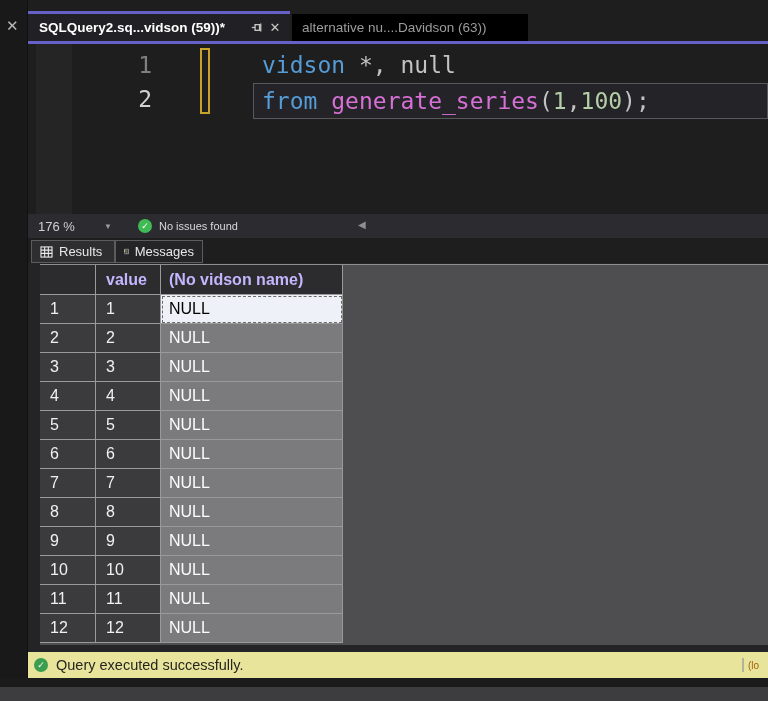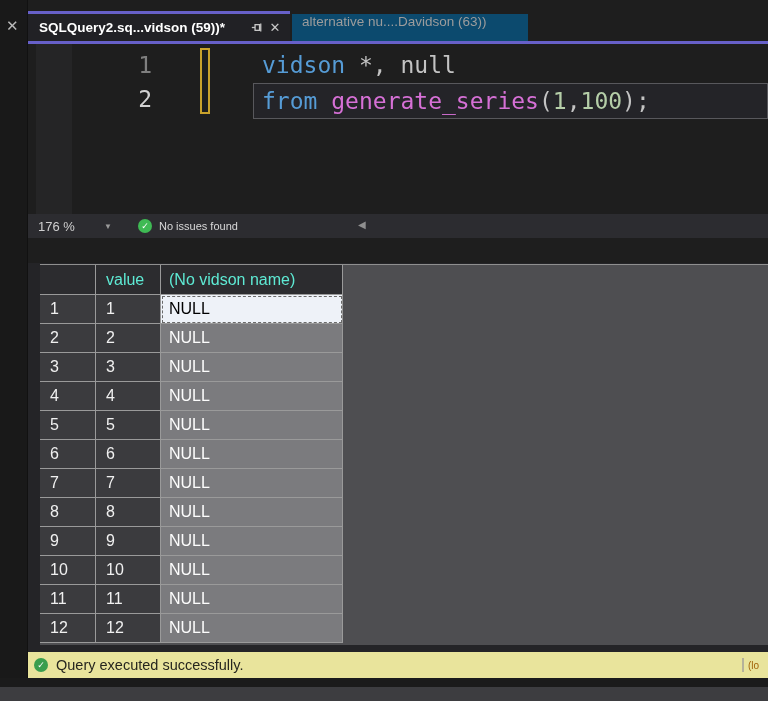--- a/index.html
+++ b/index.html
@@ -14,21 +14,21 @@
   
   .doc-tab-active {
     position:absolute; left:28px; top:11px; width:262px; height:30px;
     background:#212125; border-top:3px solid #6760c9;
     display:flex; align-items:center; padding:0 6px 0 11px;
   }
   .doc-tab-active .title { color:#ffffff; font-weight:bold; font-size:13.5px; white-space:nowrap; flex:1; }
   .tab-ico { color:#c7c7c7; display:flex; align-items:center; justify-content:center; width:18px; height:18px; }
   .doc-tab-inactive {
     position:absolute; left:292px; top:14px; width:236px; height:27px;
-    background:#0c4a6e; display:flex; padding:0 10px;
+    background:#000000; display:flex; align-items:center; padding:0 10px;
   }
   .doc-tab-inactive .title { color:#9c9c9c; font-size:13.5px; white-space:nowrap; }
   .purple-line { position:absolute; left:28px; top:41px; width:740px; height:3px; background:#6760c9; }
   
   .editor { position:absolute; left:28px; top:44px; width:740px; height:170px; background:#1e1e1e; font-family:"DejaVu Sans Mono", monospace; }
   .gutter-band { position:absolute; left:8px; top:0; width:36px; height:170px; background:#252526; }
   .ln { position:absolute; left:80px; width:44px; text-align:right; font-size:23px; line-height:33px; }
   .ln-1 { top:5px; color:#7f7f7f; }
   .ln-2 { top:39px; color:#d2d2d2; }
   .change-bar { position:absolute; left:172px; top:4px; width:10px; height:66px; border:2px solid #c9a22b; }
@@ -60,21 +60,21 @@
   
   .results-panel { position:absolute; left:28px; top:263px; width:740px; height:389px; background:#242427; }
   .grid { position:absolute; left:12px; top:1px; width:728px; height:381px; background:#4e4e51; border-top:1px solid #8f8f8f; overflow:hidden; }
   .g-row { display:flex; }
   .g-head { height:30px; }
   .g-data { height:29px; }
   .g-cell { border-right:1px solid #9a9a9a; border-bottom:1px solid #9a9a9a; display:flex; align-items:center; overflow:hidden; white-space:nowrap; }
   .c0 { width:56px; padding-left:10px; }
   .c1 { width:65px; padding-left:10px; }
   .c2 { width:182px; padding-left:8px; }
-  .g-head .g-cell { background:#2c2c2f; color:#5eead4; font-size:16px; }
+  .g-head .g-cell { background:#2c2c2f; color:#c4b5fd; font-size:16px;font-weight:bold; }
   .g-data .c0, .g-data .c1 { background:#3b3b3e; color:#f0f0f0; font-size:16px; }
   .g-data .c2 { background:#7b7b7e; color:#fdfdfd; font-size:16px; }
   .g-data .c2.sel { background:#eef2f8; color:#000; outline:1px dashed #6a6a6a; outline-offset:-2px; }
   
   .exec-bar { position:absolute; left:28px; top:652px; width:740px; height:26px; background:#e9e49c; display:flex; align-items:center; }
   .exec-bar .check-circle { margin-left:6px; background:#3a9e4e; }
   .exec-bar .msg { margin-left:8px; color:#26261f; font-size:14.5px; }
   .exec-right { position:absolute; right:0; top:0; height:26px; display:flex; align-items:center; }
   .exec-sep { width:2px; height:14px; background:#b5b29a; margin-right:4px; }
   .exec-srv { color:#a16207; font-size:10px; width:20px; overflow:hidden; white-space:nowrap; }
@@ -124,20 +124,37 @@
       <span class="val">176 %</span>
       <span class="arrow">▼</span>
     </div>
     <div class="issues">
       <span class="check-circle">✓</span>
       <span class="txt">No issues found</span>
     </div>
     <div class="hscroll-left">◀</div>
   </div>
 
+  <div class="res-tabs">
+    <div class="res-tab active">
+      <svg width="13" height="12" viewBox="0 0 14 13" fill="none" stroke="#e8e8e8" stroke-width="1.2">
+        <rect x="1" y="1" width="12" height="11"></rect>
+          <path d="M1 4.5 h12 M1 8 h12 M5 1 v11 M9 1 v11"></path>
+      </svg>
+      <span>Results</span>
+    </div>
+    <div class="res-tab inactive">
+      <svg width="12" height="13" viewBox="0 0 12 14" fill="none">
+        <rect x="2" y="1" width="9" height="12" fill="none" stroke="#e8e8e8" stroke-width="1.2"></rect>
+        <rect x="0.5" y="3" width="3" height="5" fill="#d8c86a"></rect>
+        <path d="M5 5 h4 M5 7.5 h4 M5 10 h4" stroke="#e8e8e8" stroke-width="1"></path>
+      </svg>
+      <span>Messages</span>
+    </div>
+  </div>
 
   <div class="results-panel">
     <div class="grid">
       <div class="g-row g-head">
         <div class="g-cell c0"></div>
         <div class="g-cell c1">value</div>
         <div class="g-cell c2">(No vidson name)</div>
       </div>
       <div id="grid-body">
     <div class="g-row g-data">

